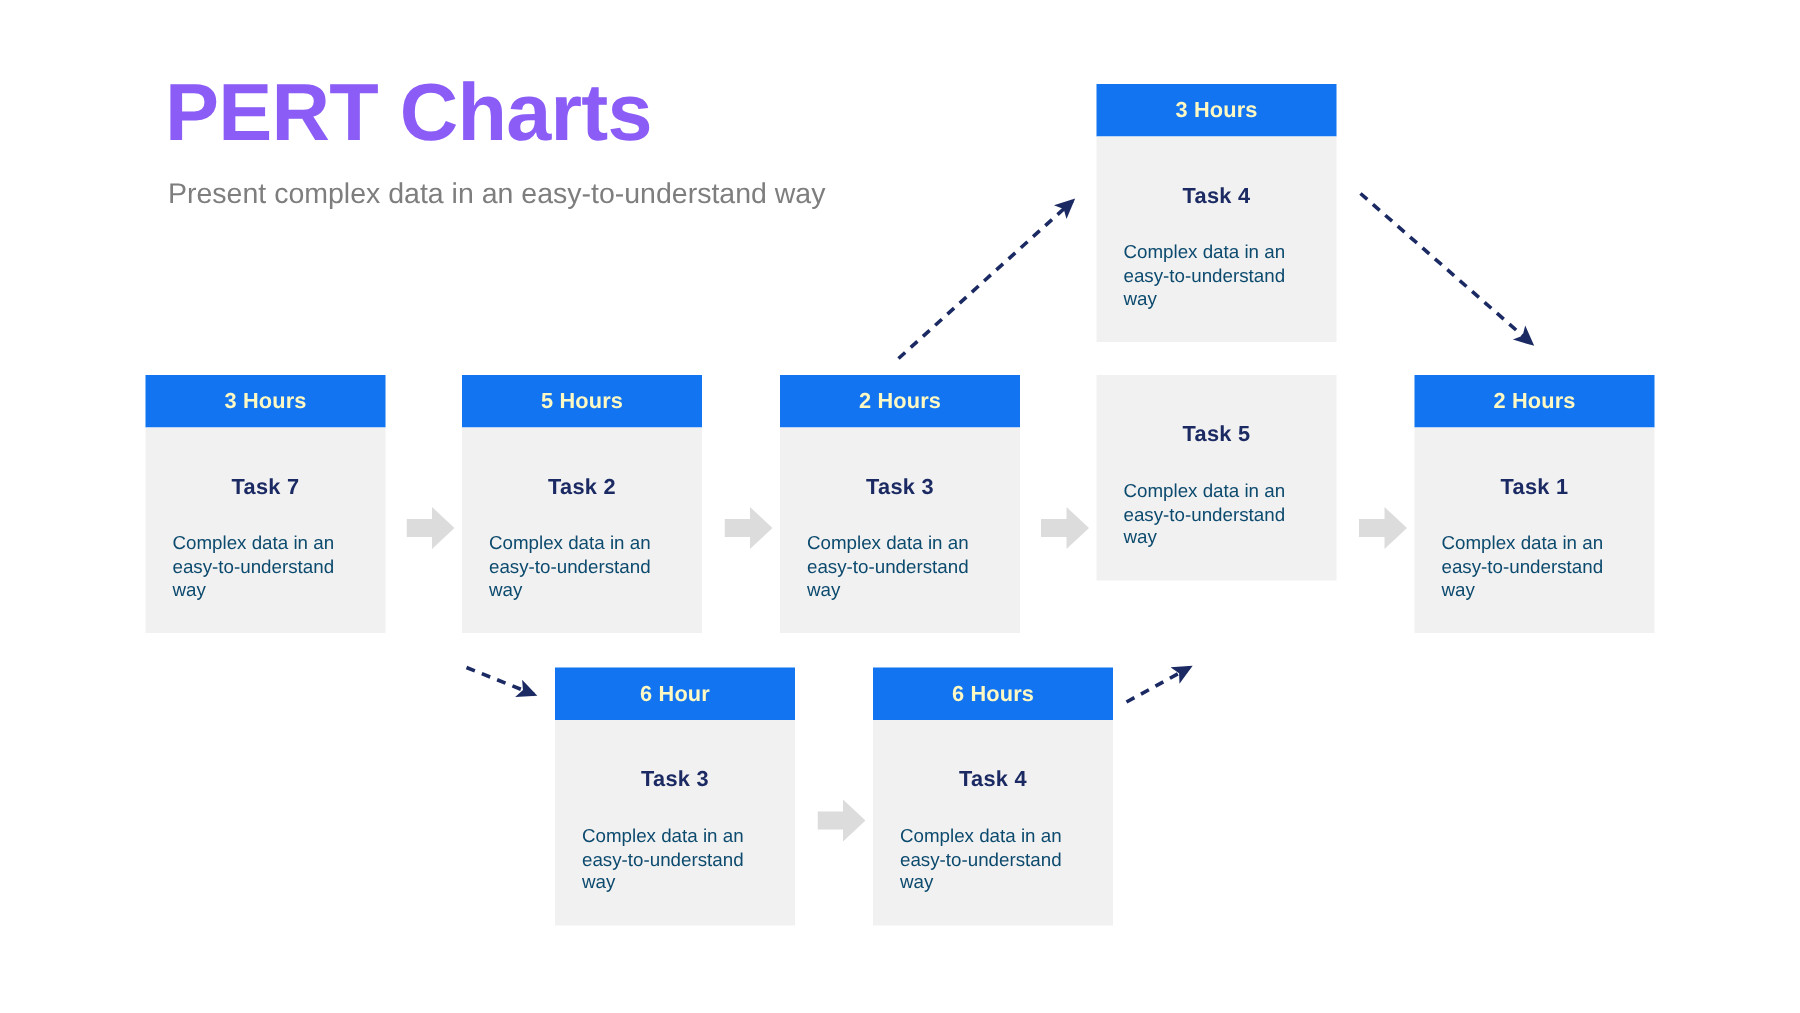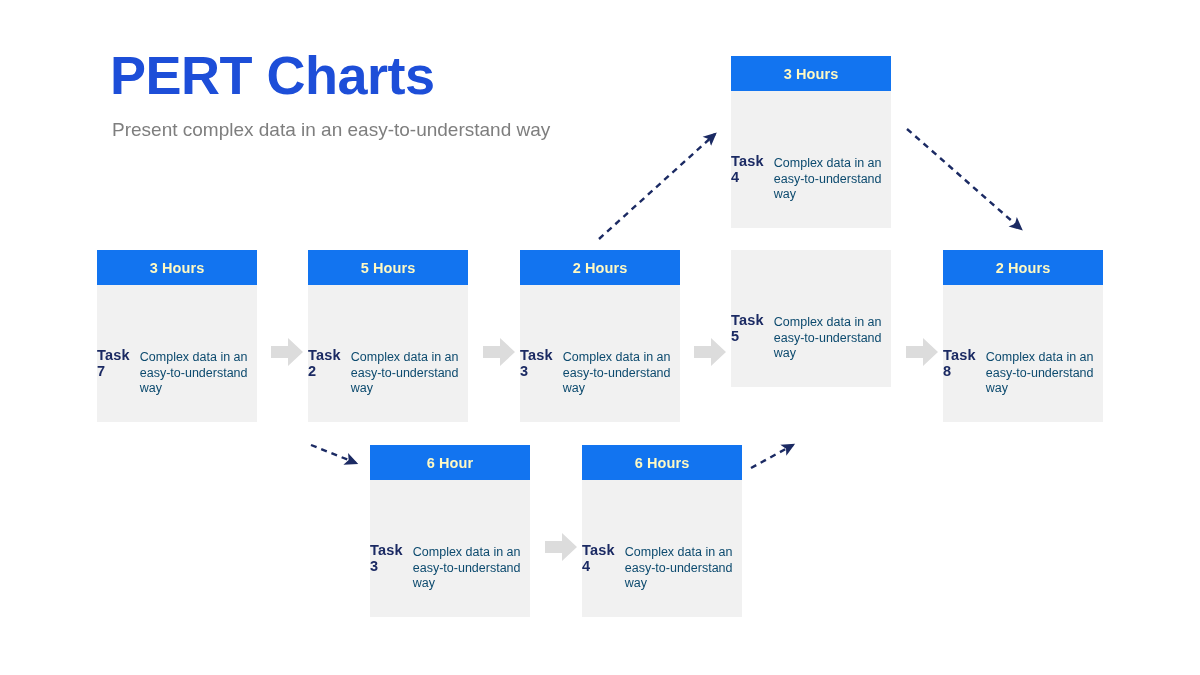--- a/index.html
+++ b/index.html
@@ -16,21 +16,21 @@
     -webkit-font-smoothing: antialiased;
   }
 
   
   #page-title {
     position: absolute;
     left: 110px;
     top: 48px;
     font-size: 54px;
     font-weight: bold;
-    color: #1d4ed8;
+    color: #8b5cf6;
     letter-spacing: -0.5px;
     line-height: 1;
     white-space: nowrap;
   }
   #page-subtitle {
     position: absolute;
     left: 112px;
     top: 119px;
     font-size: 19px;
     color: #7e7e7e;
@@ -50,22 +50,23 @@
     font-weight: bold;
     display: flex;
     align-items: center;
     justify-content: center;
     letter-spacing: 0.1px;
   }
   .card-body {
     height: 137px;
     background: #f1f1f1;
     display: flex;
+    flex-direction: column;
     align-items: center;
-    padding-top: 18px;
+    padding-top: 32px;
     box-sizing: border-box;
   }
   .card-task {
     font-size: 14.5px;
     font-weight: bold;
     color: #1b2a63;
     letter-spacing: 0.2px;
   }
   .card-desc {
     margin-top: 22px;
@@ -130,21 +131,21 @@
 <div class="pert-card" style="left:731px; top:250px;">
   <div class="card-body">
     <div class="card-task">Task 5</div>
     <div class="card-desc">Complex data in an easy-to-understand way</div>
   </div>
 </div>
 
 <div class="pert-card" style="left:943px; top:250px;">
   <div class="card-header">2 Hours</div>
   <div class="card-body">
-    <div class="card-task">Task 8</div>
+    <div class="card-task">Task 1</div>
     <div class="card-desc">Complex data in an easy-to-understand way</div>
   </div>
 </div>
 
 <div class="pert-card" style="left:370px; top:445px;">
   <div class="card-header">6 Hour</div>
   <div class="card-body">
     <div class="card-task">Task 3</div>
     <div class="card-desc">Complex data in an easy-to-understand way</div>
   </div>

